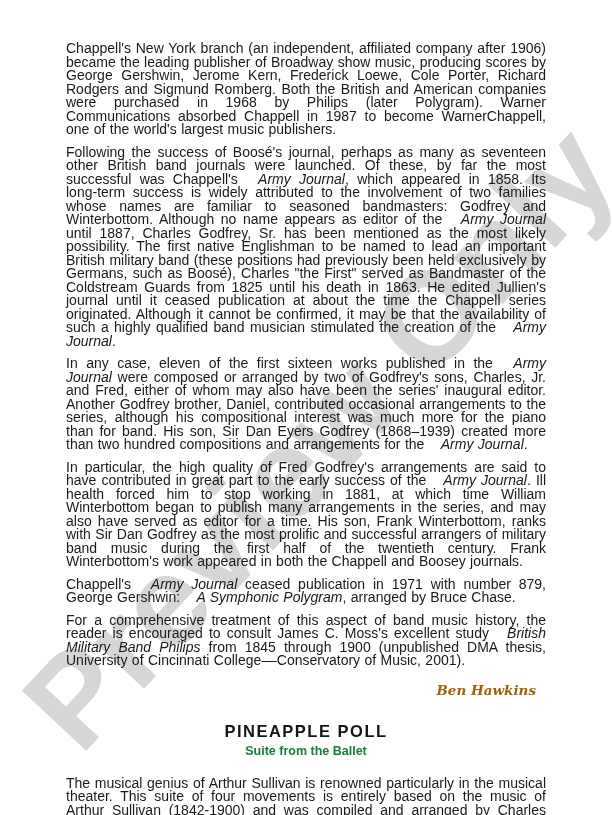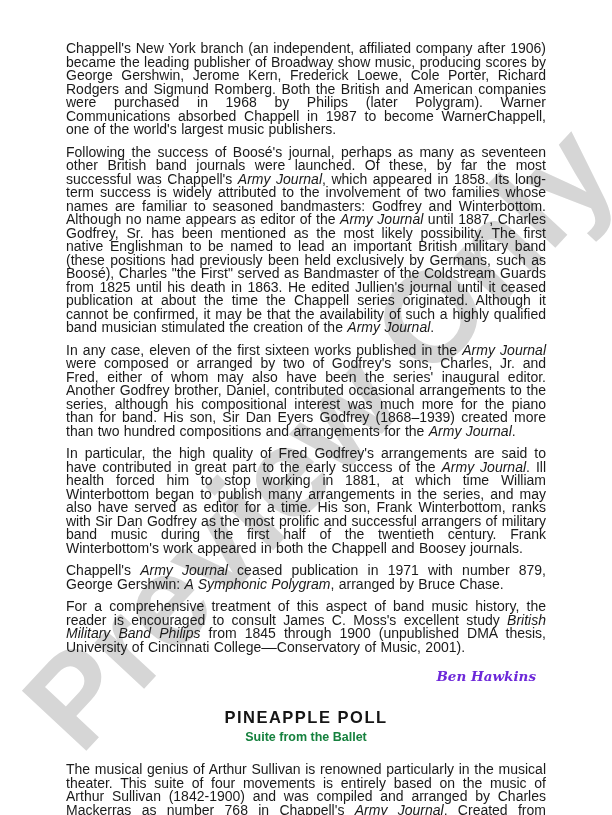--- a/index.html
+++ b/index.html
@@ -36,30 +36,31 @@
   }
   .para {
     font-size: 14px;
     line-height: 13.5px;
     text-align: justify;
     margin: 0 0 9px 0;
     word-spacing: 0.5px;
   }
   .para i {
     font-style: italic;
+    margin-left: 12px;
   }
   .signature {
     text-align: right;
     padding-right: 10px;
     margin-top: 14px;
     font-family: "DejaVu Serif", serif;
     font-style: italic;
     font-weight: bold;
     font-size: 13.5px;
-    color: #6d28d9;
+    color: #a16207;
   }
   .section-head {
     text-align: center;
     margin-top: 24px;
     margin-bottom: 19px;
   }
   .section-title {
     font-size: 16.5px;
     font-weight: bold;
     letter-spacing: 1.5px;

